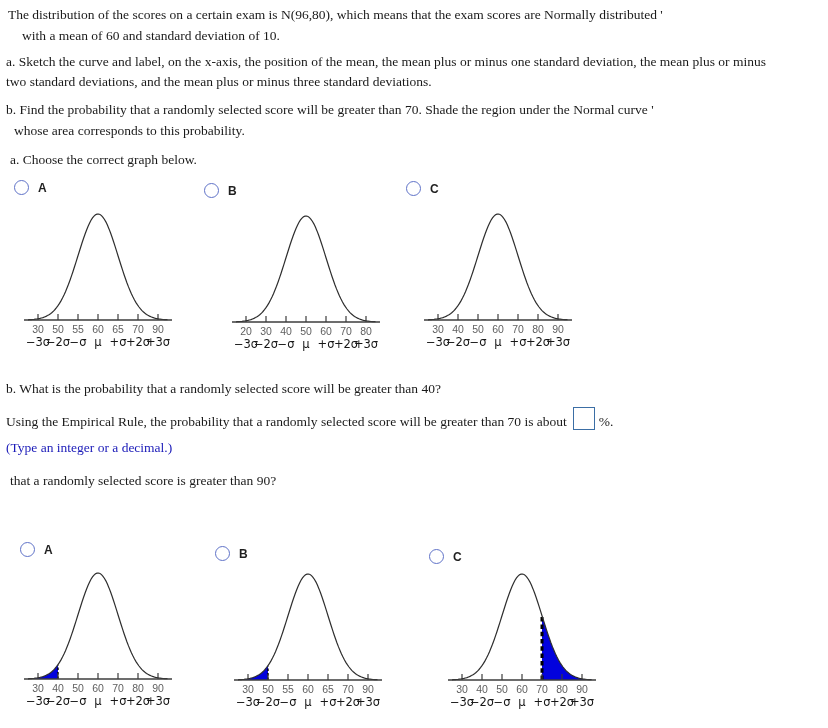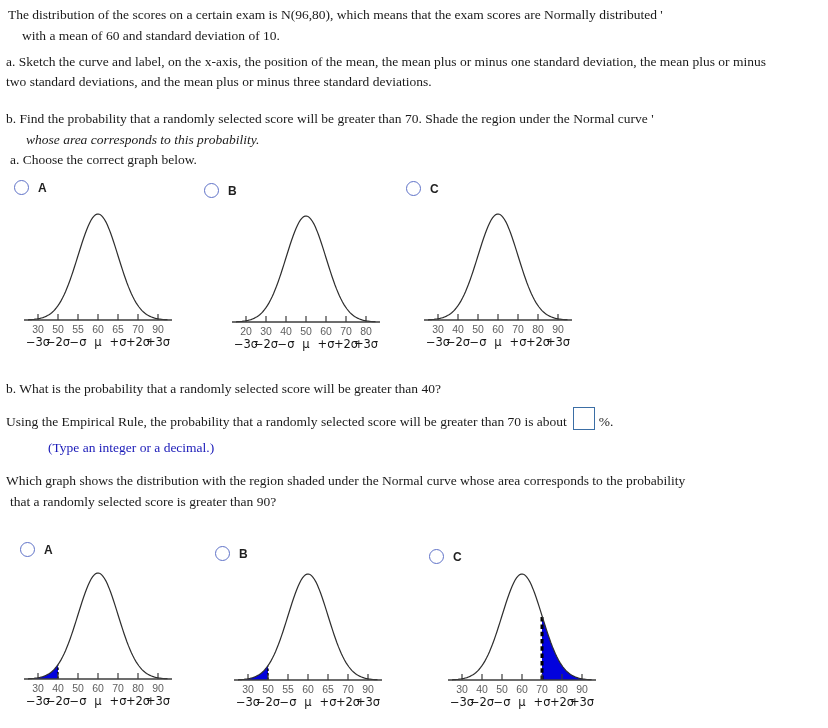--- a/index.html
+++ b/index.html
@@ -25,23 +25,23 @@
 <div class="abs" style="left:8px;top:4px;">
   <div class="line">The distribution of the scores on a certain exam is N(96,80), which means that the exam scores are Normally distributed '</div>
   <div class="line" style="margin-left:14px;font-family:Liberation Serif, serif;">with a mean of 60 and standard deviation of 10.</div>
 </div>
 
 <div class="abs" style="left:6px;top:40px;margin-top:12px;">
   <div class="line tight">a. Sketch the curve and label, on the x-axis, the position of the mean, the mean plus or minus one standard deviation, the mean plus or minus</div>
   <div class="line tight">two standard deviations, and the mean plus or minus three standard deviations.</div>
 </div>
 
-<div class="abs" style="left:6px;top:108px;">
+<div class="abs" style="left:6px;top:99px;">
   <div class="line">b. Find the probability that a randomly selected score will be greater than 70. Shade the region under the Normal curve '</div>
-  <div class="line" style="margin-left:20px;font-style:italic;">whose area corresponds to this probability.</div>
+  <div class="line" style="margin-left:8px;">whose area corresponds to this probability.</div>
 </div>
 
 <div class="abs line" style="left:10px;top:149px;">a. Choose the correct graph below.</div>
 
 <div class="abs opt-head" style="left:14px;top:180px;">
   <span class="radio"></span>
   <span class="opt-letter">A</span>
 </div>
 <div class="abs opt-head" style="left:204px;top:183px;">
   <span class="radio"></span>
@@ -129,24 +129,23 @@
     </svg></div>
 
 <div class="abs line" style="left:6px;top:378px;">b. What is the probability that a randomly selected score will be greater than 40?</div>
 
 <div class="abs sentence" style="left:6px;top:407px;">
   <span>Using the Empirical Rule, the probability that a randomly selected score will be greater than 70 is about</span>
   <input class="answer-box" type="text" value="" style="">
   <span>%.</span>
 </div>
 
-<div class="abs line hint" style="left:6px;top:437px;margin-left:42px;">(Type an integer or a decimal.)</div>
+<div class="abs line hint" style="left:6px;top:437px;">(Type an integer or a decimal.)</div>
 
 <div class="abs" style="left:6px;top:470px;">
-  <div class="line">Which graph shows the distribution with the region shaded under the Normal curve whose area corresponds to the probability</div>
   <div class="line" style="margin-left:4px;">that a randomly selected score is greater than 90?</div>
 </div>
 
 <div class="abs opt-head" style="left:20px;top:542px;">
   <span class="radio"></span>
   <span class="opt-letter">A</span>
 </div>
 <div class="abs opt-head" style="left:215px;top:546px;">
   <span class="radio"></span>
   <span class="opt-letter">B</span>

